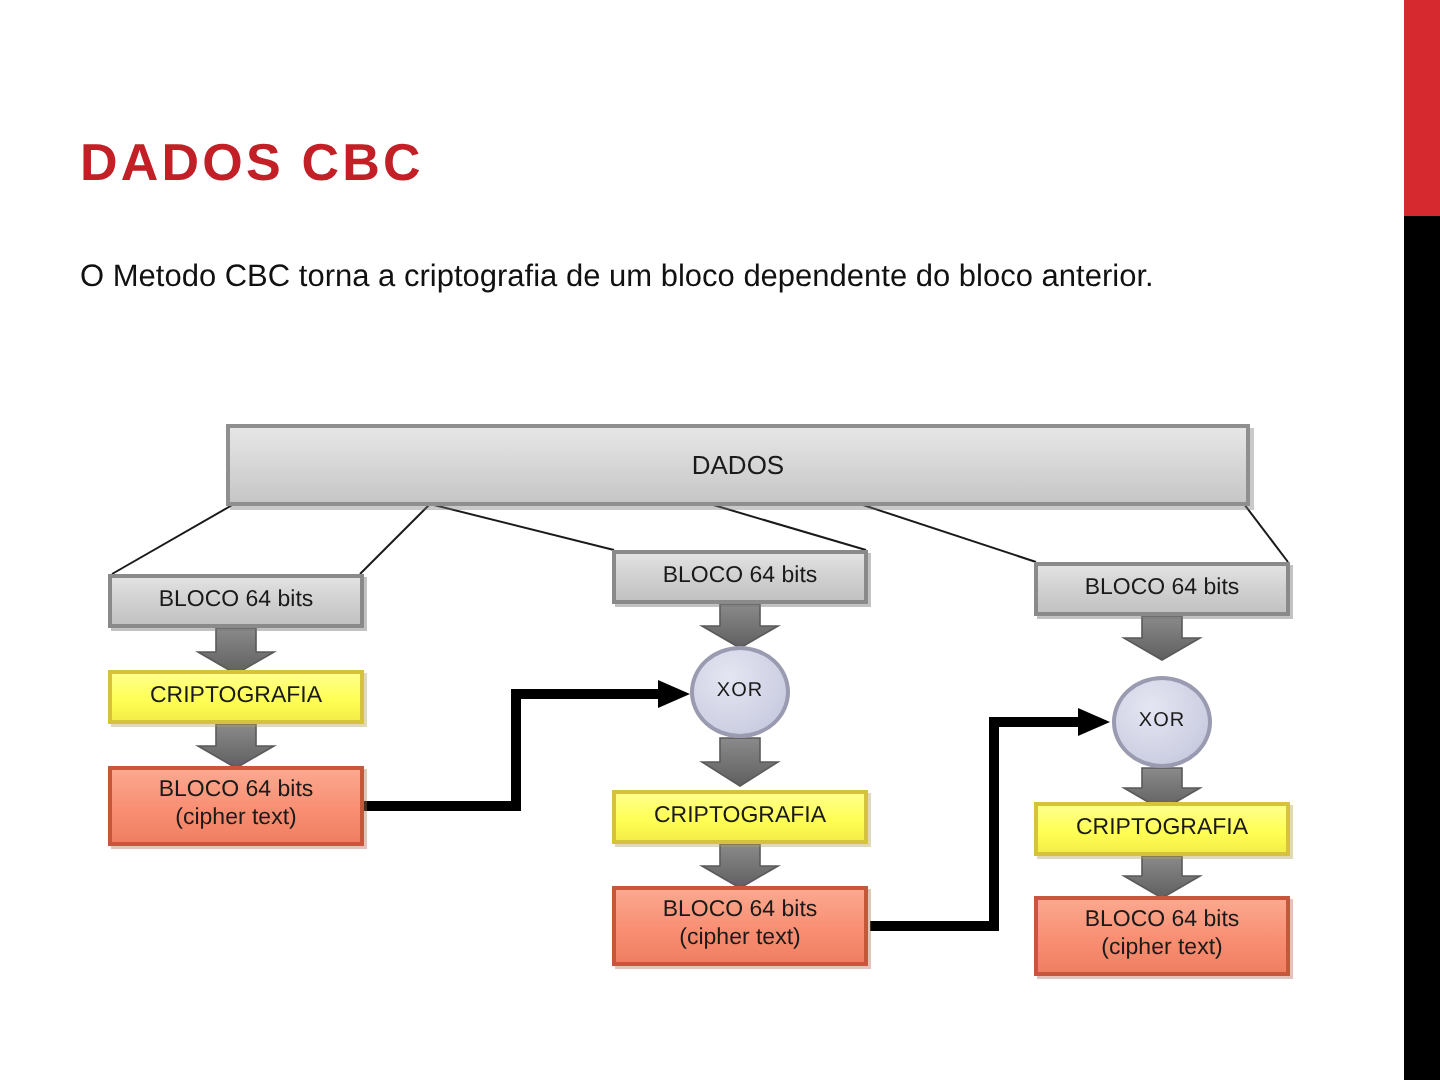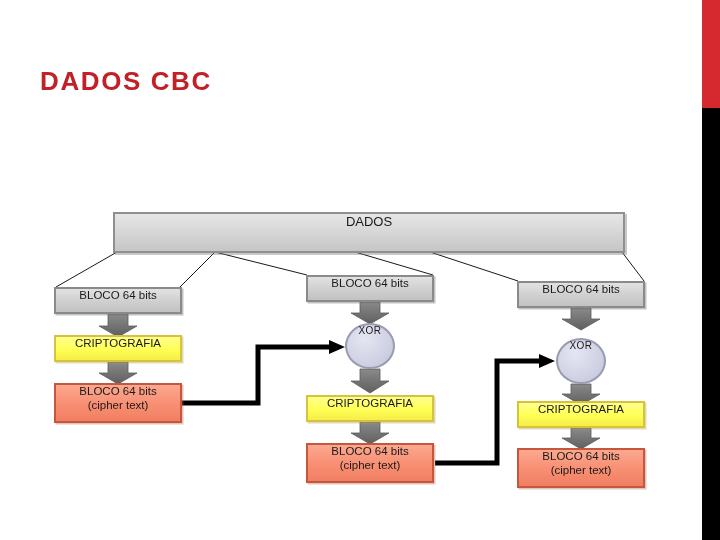--- a/index.html
+++ b/index.html
@@ -35,21 +35,21 @@
   }
 
   
   .diagram{position:absolute;left:0;top:0;width:700px;height:540px;}
   .diagram svg{position:absolute;left:0;top:0;}
 
   
   .node{
     position:absolute;
     box-sizing:border-box;
-    display:flex;align-items:center;justify-content:flex-start;
+    display:flex;align-items:center;justify-content:center;
     flex-direction:column;
     text-align:center;
     font-size:11.5px;
     color:#1a1a1a;
     line-height:1.18;
     z-index:5;
   }
   .node-gray{
     background:linear-gradient(180deg,#e2e2e2 0%,#d2d2d2 45%,#c2c2c2 100%);
     border:2px solid #8a8a8a;
@@ -84,20 +84,21 @@
 <body>
 
 <div id="slide">
 
   <div class="edge-gap"></div>
   <div class="edge-bar edge-red"></div>
   <div class="edge-bar edge-black"></div>
 
   <div class="title">DADOS CBC</div>
 
+  <div class="subtitle">O Metodo CBC torna a criptografia de um bloco dependente do bloco anterior.</div>
 
   <div class="diagram">
 
     <svg width="700" height="540">
       <defs>
         <linearGradient id="agrad" x1="0" y1="0" x2="0" y2="1">
           <stop offset="0%" stop-color="#8a8a8a"></stop>
           <stop offset="100%" stop-color="#5f5f5f"></stop>
         </linearGradient>
       </defs>

